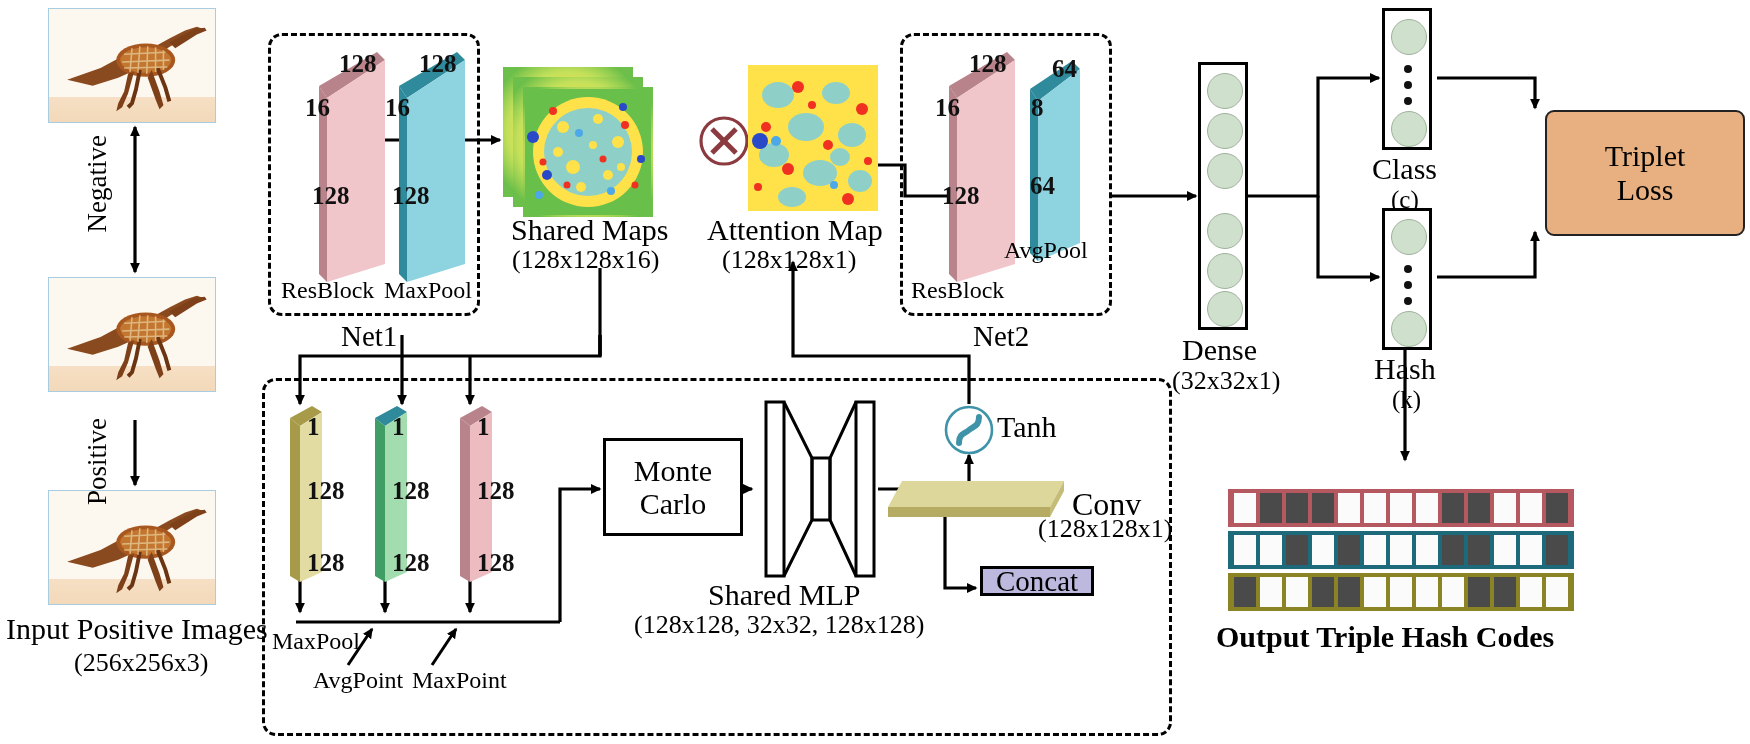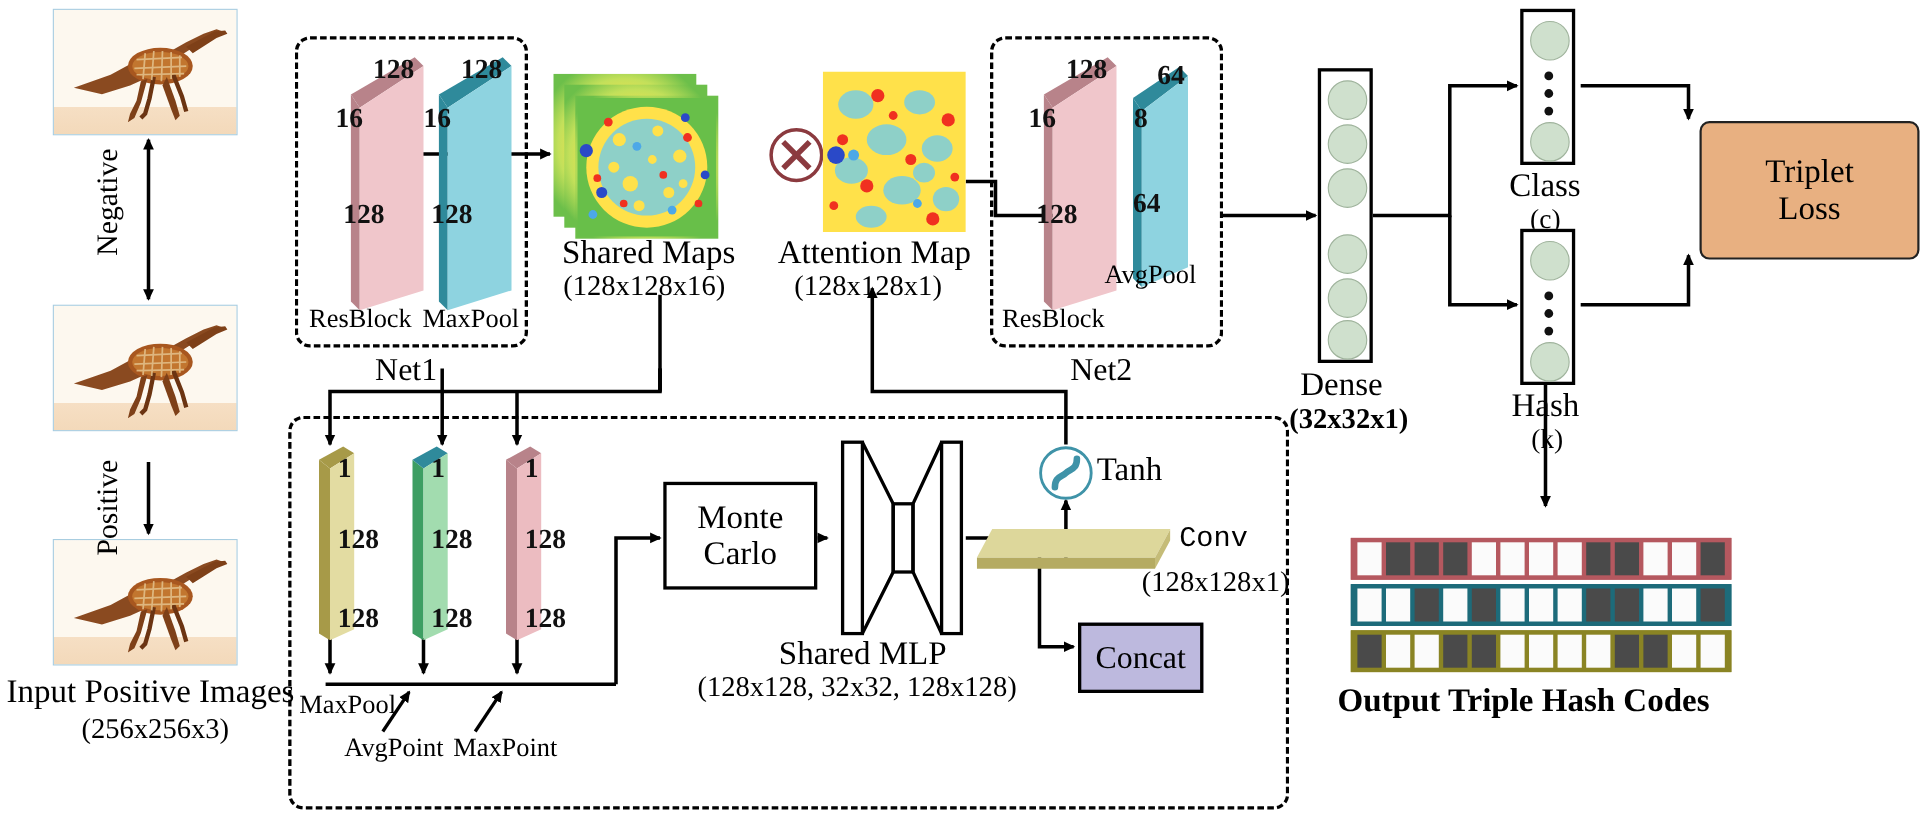--- a/index.html
+++ b/index.html
@@ -315,21 +315,21 @@
 
 <div class="nodebox" style="left:1198px;top:62px;width:50px;height:268px;">
   <div class="neuron" style="left:6px;top:8px;width:34px;height:34px;"></div>
   <div class="neuron" style="left:6px;top:48px;width:34px;height:34px;"></div>
   <div class="neuron" style="left:6px;top:88px;width:34px;height:34px;"></div>
   <div class="neuron" style="left:6px;top:148px;width:34px;height:34px;"></div>
   <div class="neuron" style="left:6px;top:188px;width:34px;height:34px;"></div>
   <div class="neuron" style="left:6px;top:226px;width:34px;height:34px;"></div>
 </div>
 <div class="lbl" style="left:1182px;top:333px;font-size:30px;">Dense</div>
-<div class="lbl" style="left:1172px;top:366px;font-size:26px;font-weight:bold;">(32x32x1)</div>
+<div class="lbl" style="left:1172px;top:366px;font-size:26px;">(32x32x1)</div>
 
 <div class="nodebox" style="left:1382px;top:8px;width:50px;height:142px;">
   <div class="neuron" style="left:6px;top:8px;width:34px;height:34px;"></div>
   <div class="vdot" style="left:19px;top:54px;"></div>
   <div class="vdot" style="left:19px;top:70px;"></div>
   <div class="vdot" style="left:19px;top:86px;"></div>
   <div class="neuron" style="left:6px;top:100px;width:34px;height:34px;"></div>
 </div>
 <div class="lbl" style="left:1372px;top:152px;font-size:30px;">Class</div>
 <div class="lbl" style="left:1391px;top:186px;font-size:25px;">(c)</div>
@@ -403,32 +403,32 @@
       <rect x="52" y="58" width="18" height="62"></rect>
       <rect x="96" y="2" width="18" height="174"></rect>
       <path d="M24,2 L52,58 L52,120 L24,176" fill="none"></path>
       <path d="M96,2 L70,58 L70,120 L96,176" fill="none"></path>
     </g>
   </svg>
 </div>
 <div class="lbl" style="left:708px;top:578px;font-size:30px;">Shared MLP</div>
 <div class="lbl" style="left:634px;top:610px;font-size:26px;">(128x128, 32x32, 128x128)</div>
 
-<div class="concat" style="left:980px;top:566px;width:114px;height:64px;">
+<div class="concat" style="left:980px;top:566px;width:114px;height:30px;">
   <span style="font-size:29px;">Concat</span>
 </div>
 
 <div class="slab" style="left:888px;top:477px;width:176px;height:46px;">
   <svg viewBox="0 0 176 46" width="176" height="46">
     <polygon points="14,4 176,4 162,30 0,30" fill="#ddd79b"></polygon>
     <polygon points="0,30 162,30 162,40 0,40" fill="#b5ab62"></polygon>
     <polygon points="162,30 176,4 176,14 162,40" fill="#c5bc78"></polygon>
   </svg>
 </div>
-<div class="lbl" style="left:1072px;top:474px;font-size:26px;font-family:Liberation Mono, monospace;">Conv</div>
+<div class="lbl" style="left:1072px;top:486px;font-size:32px;">Conv</div>
 <div class="lbl" style="left:1038px;top:514px;font-size:26px;">(128x128x1)</div>
 
 <div class="abs" style="left:943px;top:404px;width:52px;height:52px;">
   <svg viewBox="0 0 52 52" width="52" height="52">
     <circle cx="26" cy="26" r="23" fill="#fff" stroke="#3f93a8" stroke-width="2.6"></circle>
     <path d="M16,39 C16,29 22,30 26,26 C30,22 36,23 36,13" fill="none" stroke="#3f93a8" stroke-width="6" stroke-linecap="round"></path>
   </svg>
 </div>
 <div class="lbl" style="left:997px;top:410px;font-size:30px;">Tanh</div>
 

